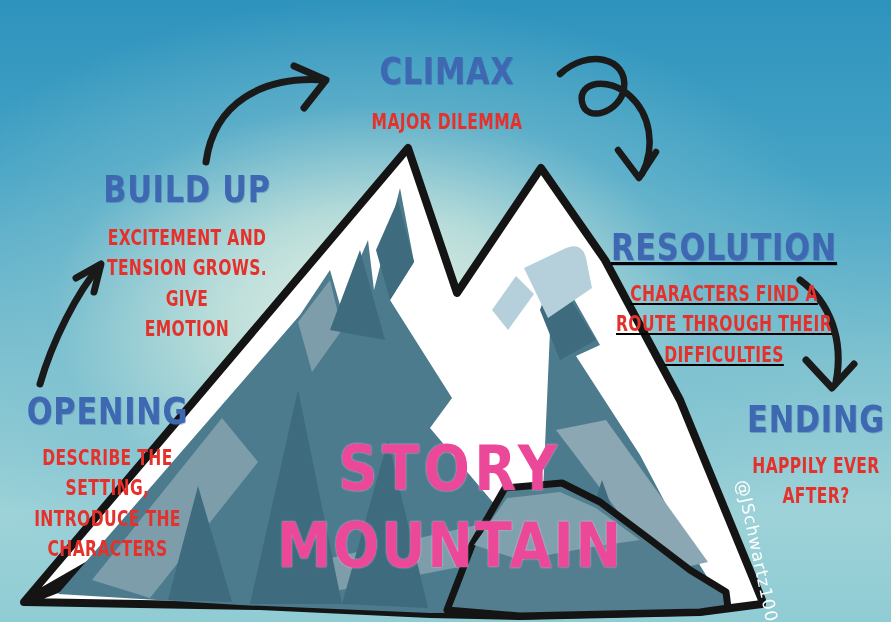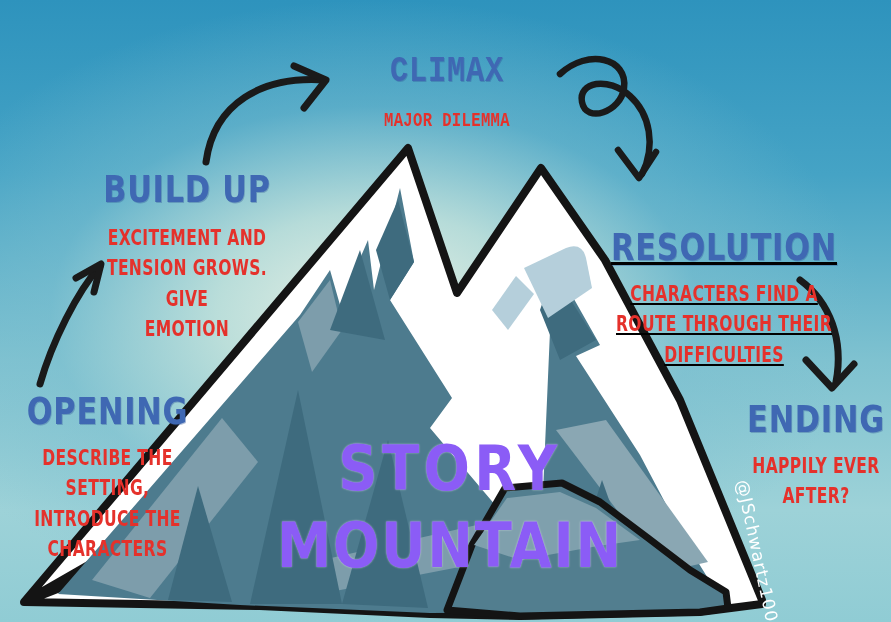--- a/index.html
+++ b/index.html
@@ -26,33 +26,33 @@
     transform:scaleX(0.82);transform-origin:center top;white-space:nowrap;
     text-shadow:1px 1px 0 rgba(47,82,150,0.35);
   }
   .stage-desc{
     color:#e5312b;font-weight:bold;font-size:21px;line-height:1.45;
     letter-spacing:0.5px;white-space:pre-line;
     transform:scaleX(0.74);transform-origin:center top;
   }
   .poster-title{
     position:absolute;z-index:2;left:205px;top:432px;width:490px;
-    text-align:center;color:#8b5cf6;font-weight:bold;
+    text-align:center;color:#ec4899;font-weight:bold;
     text-shadow:0 0 2px rgba(255,255,255,0.6);
   }
   .title-line1{font-size:62px;letter-spacing:5px;transform:scaleX(0.88);transform-origin:center top;}
   .title-line2{font-size:62px;letter-spacing:2px;margin-top:4px;transform:scaleX(0.88);transform-origin:center top;}
   .watermark{
     position:absolute;z-index:3;left:752px;top:478px;
     color:#ffffff;font-size:17px;letter-spacing:1px;white-space:nowrap;
     transform:rotate(78deg);transform-origin:left top;
   }
   .stage-opening{left:0px;top:390px;width:215px;text-align:center;}
   .stage-buildup{left:47px;top:168px;width:280px;}
-  .stage-climax{left:307px;top:50px;width:280px;font-family:Liberation Mono, monospace;}
+  .stage-climax{left:307px;top:50px;width:280px;}
   .stage-resolution{left:578px;top:226px;width:292px;text-decoration:underline;}
   .stage-ending{left:725px;top:398px;width:182px;}
   .stage-opening .stage-desc{margin-top:10px;}
   .stage-buildup .stage-desc{margin-top:12px;}
   .stage-climax .stage-desc{margin-top:14px;}
   .stage-resolution .stage-desc{margin-top:10px;}
   .stage-ending .stage-desc{margin-top:10px;}
 </style>
 </head>
 <body>

